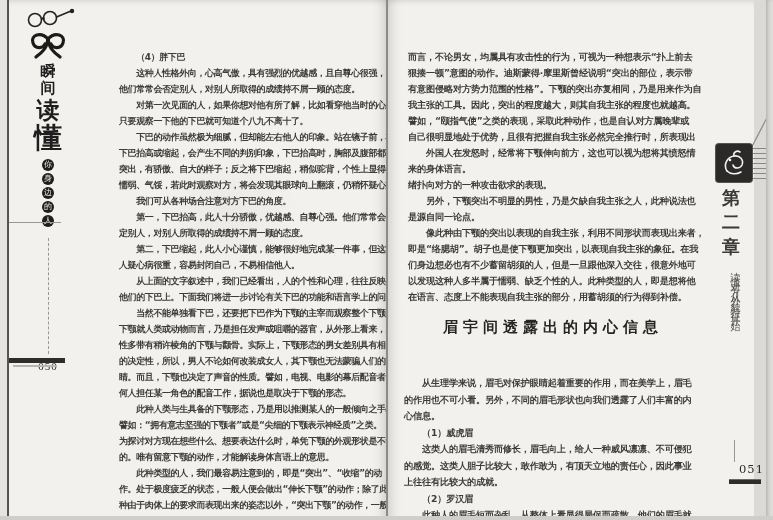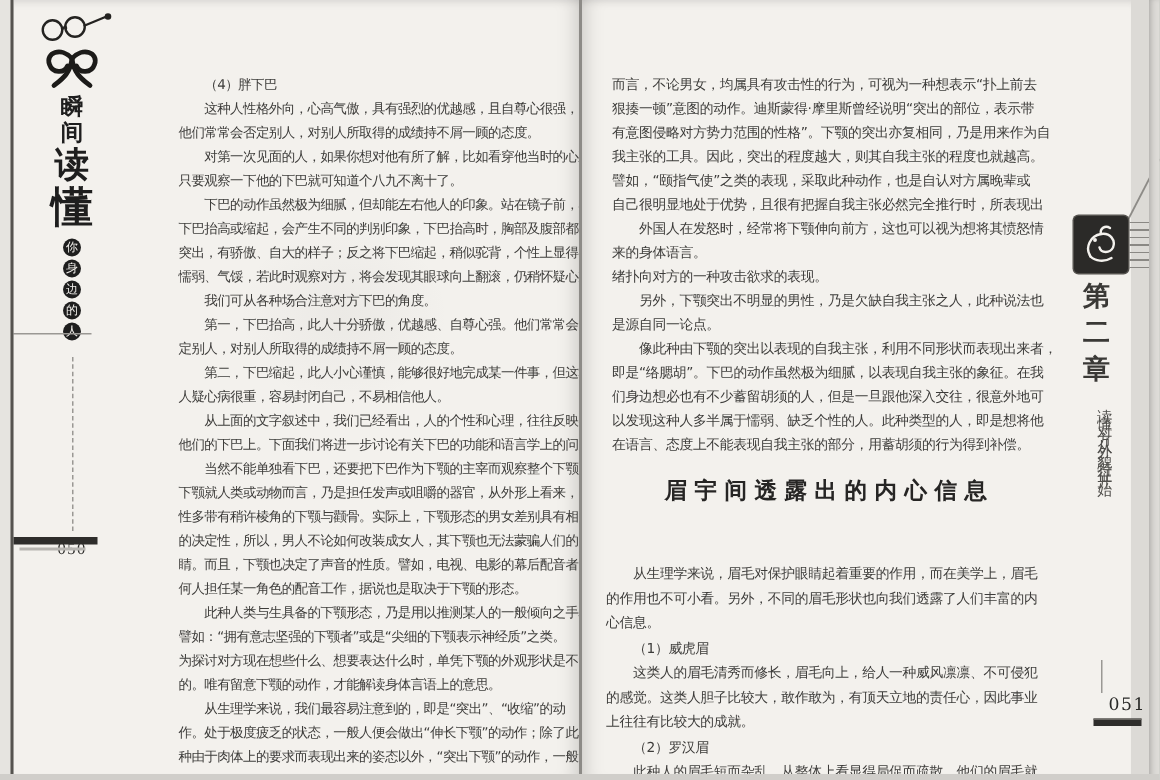--- a/index.html
+++ b/index.html
@@ -28,21 +28,21 @@
   .subtitle-circles{margin-top:5px;display:flex;flex-direction:column;align-items:center;}
   .subtitle-circles span{display:flex;align-items:center;justify-content:center;width:12px;height:12px;margin:1px 0;
       border-radius:50%;background:var(--ink);color:var(--page-bg);font-size:8px;line-height:12px;}
   .sep-h{position:absolute;left:0;top:222px;width:52px;height:1px;background:var(--rule);}
   .vline-dashed{width:0;height:116px;margin-top:10px;border-left:1px dashed var(--rule);}
   .pageno-left{margin-top:6px;font-family:Liberation Serif, serif;font-size:11px;letter-spacing:1px;color:#2a2a28;}
   .pageno-left-bar{position:absolute;left:0;top:358px;width:56px;height:5px;background:var(--bar);}
   .pageno-left-bar:after{content:"";position:absolute;left:4px;top:7px;width:44px;height:2px;background:#b7b5b1;}
 
   
-  .lines > div{white-space:pre;overflow:visible;}
+  .lines > div{white-space:pre;overflow:visible;font-weight:bold;}
   .body-left{position:absolute;left:110px;top:49px;width:272px;font-size:9px;line-height:16px;letter-spacing:-0.4px;}
   .body-right-top{position:absolute;left:20px;top:49px;width:300px;font-size:9.2px;line-height:16px;letter-spacing:-0.2px;}
   .section-heading{position:absolute;left:20px;top:318px;width:290px;margin:0;text-align:center;
       font-family:"DejaVu Serif",serif;font-weight:bold;font-size:15px;letter-spacing:5px;color:#262524;}
   .body-right-bottom{position:absolute;left:16px;top:354px;width:300px;font-size:9.2px;line-height:16.5px;letter-spacing:-0.2px;margin-top:21px;}
 
   
   .sidebar-right{position:absolute;left:0;top:0;width:378px;height:520px;pointer-events:none;}
   .crease{position:absolute;left:352px;top:100px;}
   .stamp{position:absolute;left:328px;top:144px;width:36px;height:38px;background:#2b2a28;border-radius:3px;
@@ -124,21 +124,21 @@
         <div>　　当然不能单独看下巴，还要把下巴作为下颚的主宰而观察整个下颚。</div>
         <div>下颚就人类或动物而言，乃是担任发声或咀嚼的器官，从外形上看来，男</div>
         <div>性多带有稍许棱角的下颚与颧骨。实际上，下颚形态的男女差别具有相当</div>
         <div>的决定性，所以，男人不论如何改装成女人，其下颚也无法蒙骗人们的眼</div>
         <div>睛。而且，下颚也决定了声音的性质。譬如，电视、电影的幕后配音者，</div>
         <div>何人担任某一角色的配音工作，据说也是取决于下颚的形态。</div>
         <div>　　此种人类与生具备的下颚形态，乃是用以推测某人的一般倾向之手段，</div>
         <div>譬如：“拥有意志坚强的下颚者”或是“尖细的下颚表示神经质”之类。</div>
         <div>为探讨对方现在想些什么、想要表达什么时，单凭下颚的外观形状是不够</div>
         <div>的。唯有留意下颚的动作，才能解读身体言语上的意思。</div>
-        <div>　　从生理学来说，我们最容易注意到的，即是“突出”、“收缩”的动</div>
+        <div>　　此种类型的人，我们最容易注意到的，即是“突出”、“收缩”的动</div>
         <div>作。处于极度疲乏的状态，一般人便会做出“伸长下颚”的动作；除了此</div>
         <div>种由于肉体上的要求而表现出来的姿态以外，“突出下颚”的动作，一般</div>
       </div>
   </div>
 
   <div class="gutter"></div>
 
   <div class="page page-right">
     <div class="body-right-top lines">
         <div>而言，不论男女，均属具有攻击性的行为，可视为一种想表示“扑上前去</div>
@@ -146,21 +146,21 @@
         <div>有意图侵略对方势力范围的性格”。下颚的突出亦复相同，乃是用来作为自</div>
         <div>我主张的工具。因此，突出的程度越大，则其自我主张的程度也就越高。</div>
         <div>譬如，“颐指气使”之类的表现，采取此种动作，也是自认对方属晚辈或</div>
         <div>自己很明显地处于优势，且很有把握自我主张必然完全推行时，所表现出</div>
         <div>　　外国人在发怒时，经常将下颚伸向前方，这也可以视为想将其愤怒情</div>
         <div>来的身体语言。</div>
         <div>绪扑向对方的一种攻击欲求的表现。</div>
         <div>　　另外，下颚突出不明显的男性，乃是欠缺自我主张之人，此种说法也</div>
         <div>是源自同一论点。</div>
         <div>　　像此种由下颚的突出以表现的自我主张，利用不同形状而表现出来者，</div>
-        <div>即是“络腮胡”。下巴的动作虽然极为细腻，以表现自我主张的象征。在我</div>
+        <div>即是“络腮胡”。胡子也是使下颚更加突出，以表现自我主张的象征。在我</div>
         <div>们身边想必也有不少蓄留胡须的人，但是一旦跟他深入交往，很意外地可</div>
         <div>以发现这种人多半属于懦弱、缺乏个性的人。此种类型的人，即是想将他</div>
         <div>在语言、态度上不能表现自我主张的部分，用蓄胡须的行为得到补偿。</div>
       </div>
     <h2 class="section-heading">眉宇间透露出的内心信息</h2>
     <div class="body-right-bottom lines">
         <div>　　从生理学来说，眉毛对保护眼睛起着重要的作用，而在美学上，眉毛</div>
         <div>的作用也不可小看。另外，不同的眉毛形状也向我们透露了人们丰富的内</div>
         <div>心信息。</div>
         <div>　　（1）威虎眉</div>

